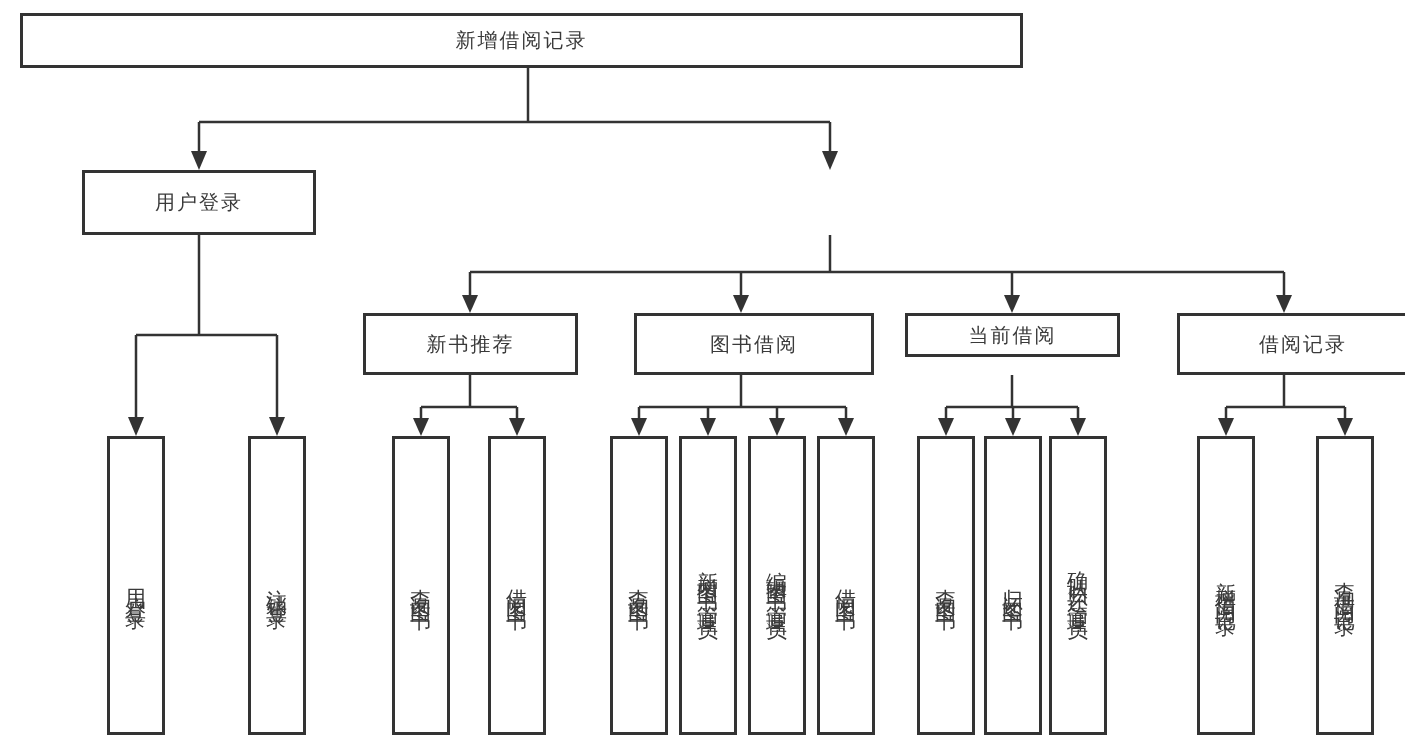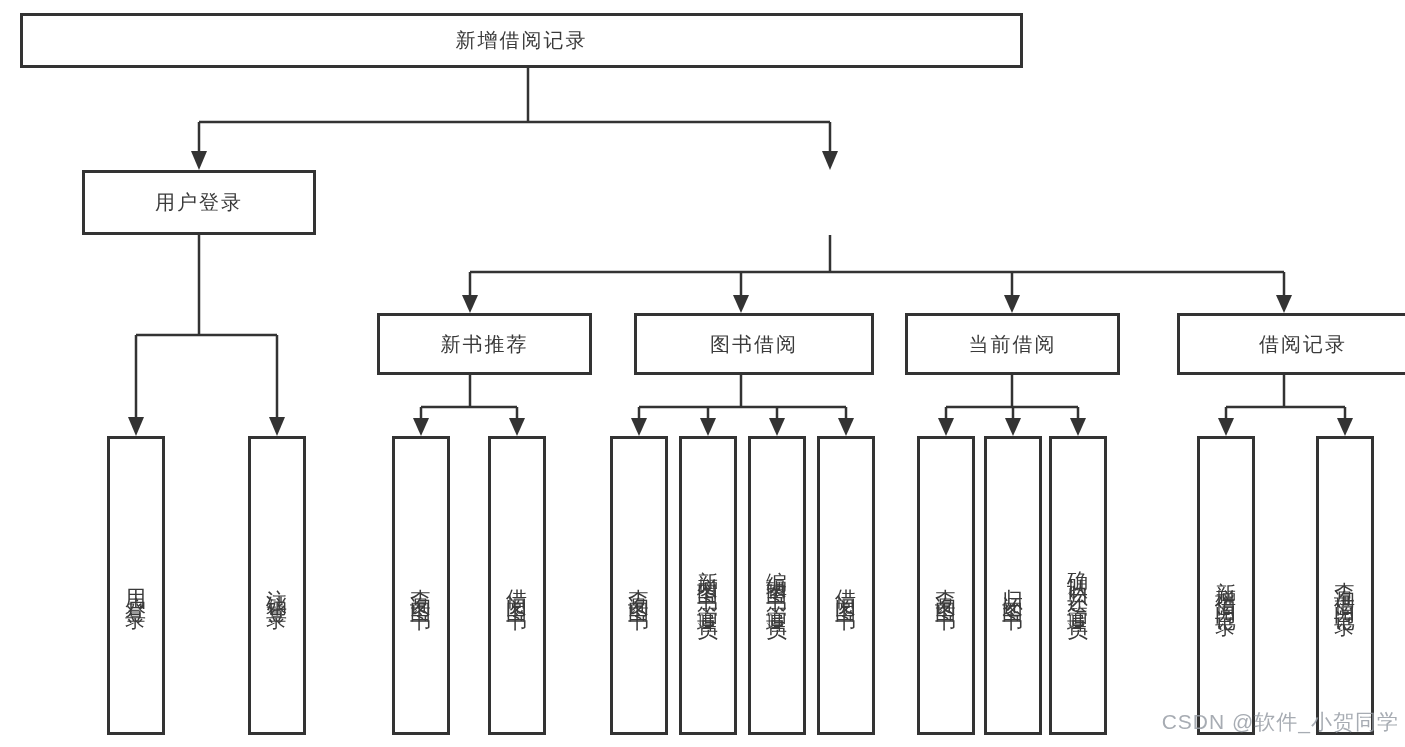--- a/index.html
+++ b/index.html
@@ -110,27 +110,27 @@
   </svg>
 
   <div class="box hbox" style="left:20px;top:13px;width:1003px;height:55px">
     <span>新增借阅记录</span>
   </div>
 
   <div class="box hbox" style="left:82px;top:170px;width:234px;height:65px">
     <span>用户登录</span>
   </div>
 
-  <div class="box hbox" style="left:377px;top:313px;width:215px;height:62px">
+  <div class="box hbox" style="left:363px;top:313px;width:215px;height:62px">
     <span>新书推荐</span>
   </div>
   <div class="box hbox" style="left:634px;top:313px;width:240px;height:62px">
     <span>图书借阅</span>
   </div>
-  <div class="box hbox" style="left:905px;top:313px;width:215px;height:62px">
+  <div class="box hbox" style="left:905px;top:313px;width:215px;height:44px">
     <span>当前借阅</span>
   </div>
   <div class="box hbox" style="left:1177px;top:313px;width:252px;height:62px">
     <span>借阅记录</span>
   </div>
 
   <div class="box vbox" style="left:107px;top:436px;width:58px;height:299px">
     <span>用户登录</span>
   </div>
   <div class="box vbox" style="left:248px;top:436px;width:58px;height:299px">
@@ -167,15 +167,14 @@
     <span>确认归还（管理员）</span>
   </div>
 
   <div class="box vbox" style="left:1197px;top:436px;width:58px;height:299px">
     <span>新增借阅记录</span>
   </div>
   <div class="box vbox" style="left:1316px;top:436px;width:58px;height:299px">
     <span>查询借阅记录</span>
   </div>
 
-  <div class="watermark">CSDN @软件_小贺同学</div>
 
 </div>
 
 </body></html>

